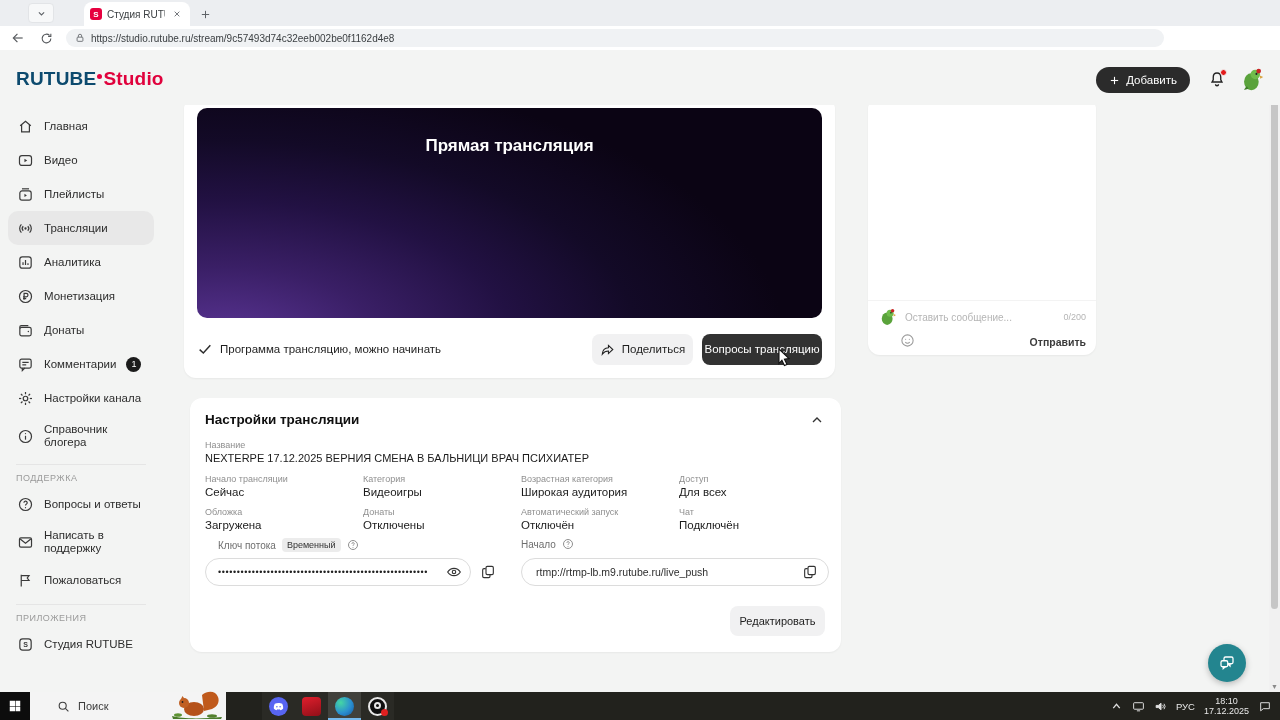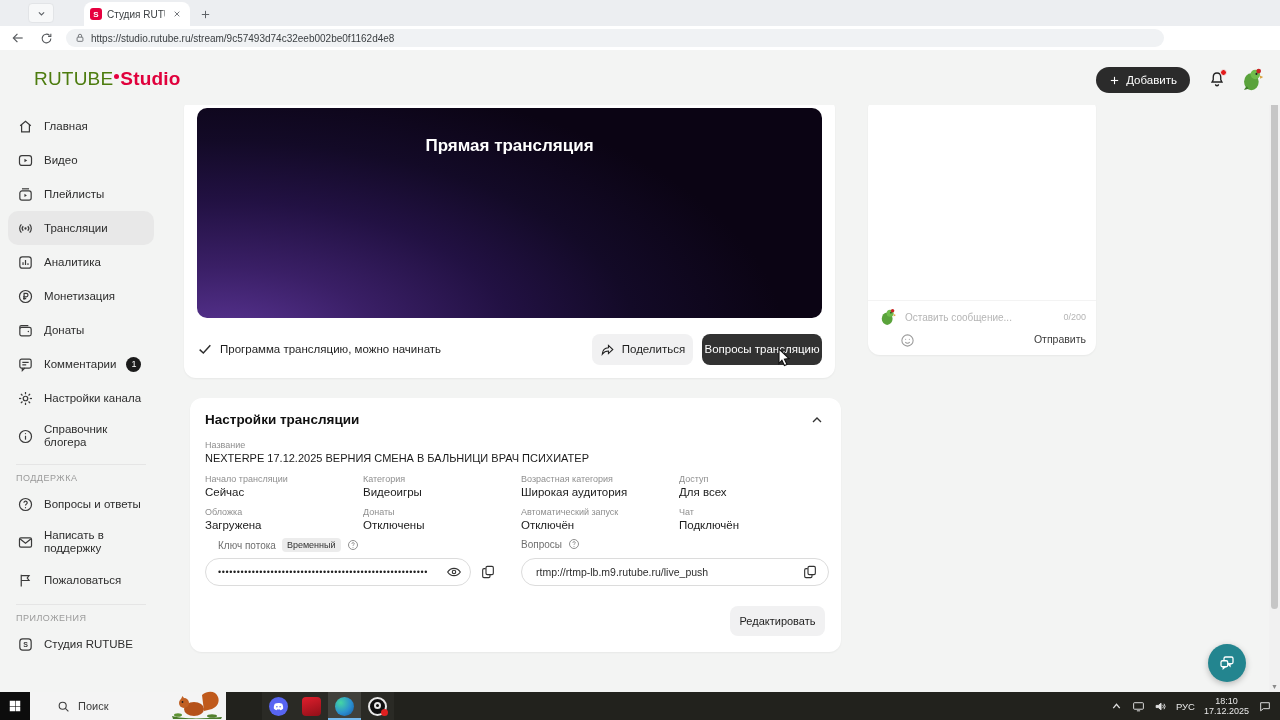--- a/index.html
+++ b/index.html
@@ -20,21 +20,21 @@
   .nav-ico { width:20px; height:20px; display:flex; align-items:center; justify-content:center; color:#55585c; margin-left:8px; }
   .urlpill { margin-left:10px; width:1098px; height:18px; background:#f0f2f4; border-radius:9px; display:flex; align-items:center; padding:0 9px; gap:6px; }
   .url-text { font-size:10px; color:#3c4043; white-space:nowrap; overflow:hidden; }
   .chrome-right { position:absolute; right:8px; top:27px; display:flex; align-items:center; gap:9px; }
   .avatar-chip { position:relative; width:17px; height:17px; border-radius:50%; background:#dadce0; display:flex; align-items:center; justify-content:center; color:#8a8f94; }
   .avatar-chip .reddot { position:absolute; top:-2px; right:-2px; width:7px; height:7px; border-radius:50%; background:#d93025; border:1px solid #fff; }
 
   
   .pageheader { position:absolute; top:50px; left:0; width:1280px; height:55px; background:#f3f4f3; z-index:5; }
   .logo { position:absolute; left:16px; top:18px; display:flex; align-items:baseline; font-size:19px; letter-spacing:0.2px; }
-  .logo .ru { font-weight:400; color:#4d7c0f;margin-left:18px; }
+  .logo .ru { font-weight:700; color:#0c4a6e; }
   .logo .dot { width:5px; height:5px; border-radius:50%; background:#e6003f; margin:0 1px 11px 1px; align-self:flex-end; }
   .logo .st { font-weight:600; color:#e0013c; }
   .add-btn { position:absolute; right:90px; top:17px; height:26px; padding:0 13px; background:#2b2b2b; color:#fff; border-radius:14px; display:flex; align-items:center; gap:6px; font-size:11.5px; }
   .bell { position:absolute; right:52px; top:19px; width:20px; height:22px; color:#222; }
   .bell .reddot { position:absolute; top:0; right:1px; width:7px; height:7px; background:#e21b1b; border-radius:50%; border:1px solid #f3f4f3; }
   .hdr-avatar { position:absolute; right:14px; top:16px; width:27px; height:27px; }
 
   
   .sidebar { position:absolute; top:105px; left:0; width:162px; height:587px; padding-top:4px; }
   .s-item { display:flex; align-items:center; gap:10px; margin:0 8px; padding:8px 8px; border-radius:10px; color:#2d2d2d; }
@@ -83,21 +83,21 @@
 
   
   .chat-card { left:868px; top:97px; width:228px; height:258px; }
   .chat-body { position:absolute; top:0; left:0; right:0; bottom:55px; }
   .composer { position:absolute; left:0; right:0; bottom:0; height:55px; border-top:1px solid #f3f3f3; padding:6px 10px 4px; }
   .comp-row1 { display:flex; align-items:center; gap:7px; }
   .chat-avatar { width:20px; height:20px; flex:0 0 auto; }
   .chat-input { flex:1; border:none; outline:none; font-size:10px; color:#333; font-family:inherit; background:transparent; min-width:0; }
   .chat-input::placeholder { color:#b5b5b5; }
   .chat-count { font-size:9px; color:#b5b5b5; flex:0 0 auto; }
-  .comp-row2 { display:flex; align-items:flex-start; justify-content:space-between; margin-top:6px; padding-left:22px; }
+  .comp-row2 { display:flex; align-items:flex-end; justify-content:space-between; margin-top:6px; padding-left:22px;font-weight:bold; }
   .smiley { width:15px; height:15px; color:#9a9a9a; }
   .send { font-size:10.5px; color:#3b3b3b; }
 
   
   .fab { position:absolute; left:1208px; top:644px; width:38px; height:38px; border-radius:50%; background:#23858f; color:#fff; display:flex; align-items:center; justify-content:center; box-shadow:0 2px 6px rgba(0,0,0,0.25); }
   .scrollbar { position:absolute; right:0; top:50px; width:11px; height:642px; background:#f1f1f1; }
   .sb-arrow { position:absolute; left:0; width:11px; height:12px; color:#8a8a8a; font-size:7px; display:flex; align-items:center; justify-content:center; }
   .sb-thumb { position:absolute; left:2px; top:14px; width:7px; height:545px; background:#c6c6c6; border-radius:4px; }
   .cursor { position:absolute; left:776px; top:348px; z-index:50; }
 
@@ -449,21 +449,21 @@
       <span class="key-badge">Временный</span>
       <span class="q-ico">
           <svg width="12" height="12" viewBox="0 0 24 24" stroke="currentColor" stroke-width="2" fill="none">
             <circle cx="12" cy="12" r="9"></circle>
             <path d="M9.8 9.5a2.3 2.3 0 1 1 3.3 2.1c-.8.4-1.1.9-1.1 1.9"></path>
             <circle cx="12" cy="16.8" r="1" fill="currentColor" stroke="none"></circle>
           </svg>
         </span>
     </div>
     <div class="srv-row">
-      <span class="srv-lbl">Вопросы</span>
+      <span class="srv-lbl">Начало</span>
       <span class="q-ico">
           <svg width="12" height="12" viewBox="0 0 24 24" stroke="currentColor" stroke-width="2" fill="none">
             <circle cx="12" cy="12" r="9"></circle>
             <path d="M9.8 9.5a2.3 2.3 0 1 1 3.3 2.1c-.8.4-1.1.9-1.1 1.9"></path>
             <circle cx="12" cy="16.8" r="1" fill="currentColor" stroke="none"></circle>
           </svg>
         </span>
     </div>
     <div class="pill-input key-input">
       <span class="key-dots">••••••••••••••••••••••••••••••••••••••••••••••••••••••••</span>

